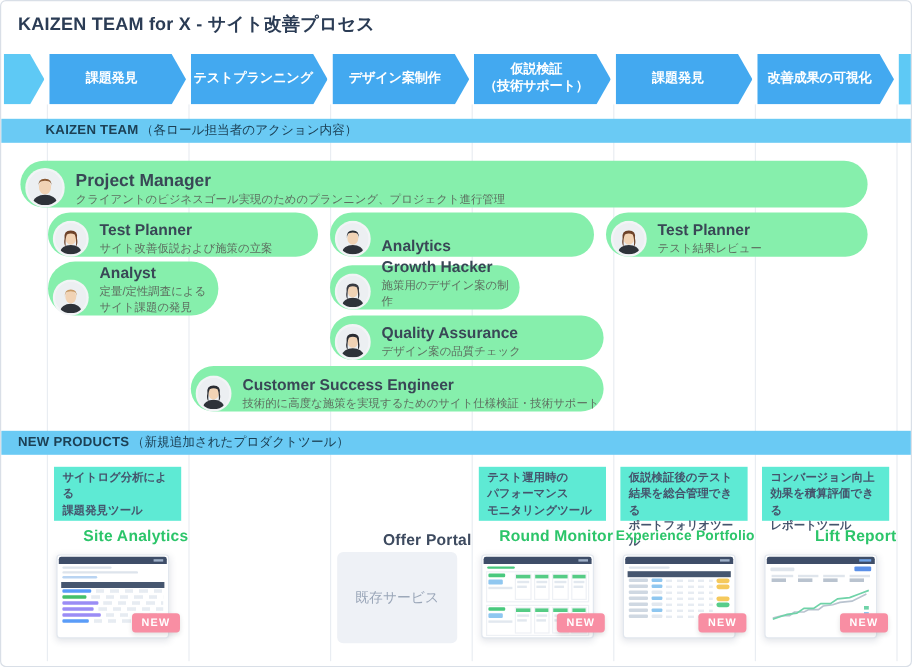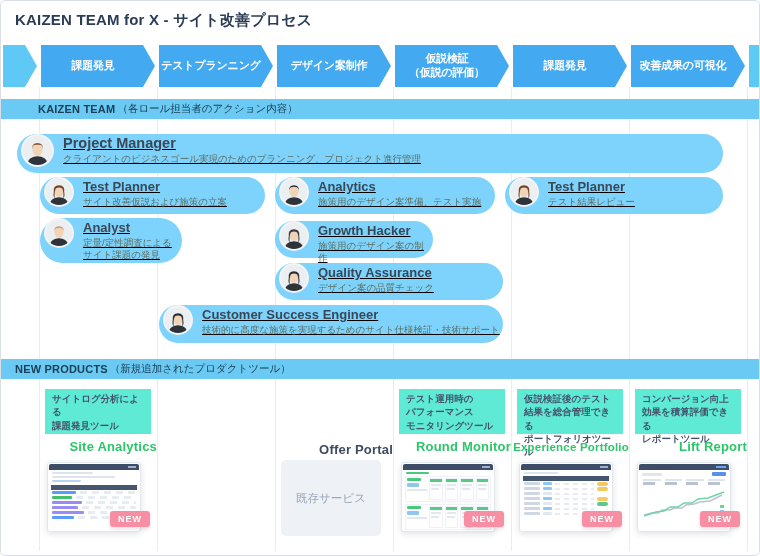--- a/index.html
+++ b/index.html
@@ -19,21 +19,21 @@
   .frag-left{left:2px;width:34px;clip-path:polygon(0 0,calc(100% - 12px) 0,100% 50%,calc(100% - 12px) 100%,0 100%);}
   .frag-right{left:748px;width:12px;}
 
   
   .band{position:absolute;left:0;width:760px;height:20px;background:#6acaf4;display:flex;align-items:center;padding-left:14px;color:#1c4055;font-size:10.5px;}
   .band b{font-size:11px;font-weight:bold;margin-right:2px;letter-spacing:.2px;}
   .band-kaizen{top:98px;padding-left:37px;}
   .band-products{top:358px;}
 
   
-  .pill{position:absolute;background:#7dd3fc;border-radius:40px;display:flex;align-items:flex-start;padding-left:4px;text-decoration:underline;}
+  .pill{position:absolute;background:#86efac;border-radius:40px;display:flex;align-items:flex-end;padding-left:4px;}
   .pill .txt{margin-left:9px;min-width:0;}
   .pill .name{font-weight:bold;color:#394756;font-size:13px;line-height:1.15;}
   .pill .desc{color:#5d6f60;font-size:9.5px;line-height:1.3;white-space:pre-line;margin-top:1px;}
   .pill-pm .name{font-size:14.5px;}
   .avatar{width:30px;height:30px;border-radius:50%;overflow:hidden;flex:none;border:2px solid rgba(255,255,255,.35);background:#eceff2;}
   .pill-pm .avatar{width:33px;height:33px;}
   .avatar svg{display:block;width:100%;height:100%;}
 
   .pill-pm {left:16px; top:133px; width:706px; height:39px;}
   .pill-tp1{left:39px; top:176px; width:225px; height:37px;}
@@ -120,21 +120,21 @@
   <div class="arrow" style="left:40px;width:114px">
     <span>課題発見</span>
       <span></span>
   </div>
   <div class="arrow" style="left:276px;width:114px">
     <span>デザイン案制作</span>
       <span></span>
   </div>
   <div class="arrow" style="left:394px;width:114px">
     <span>仮説検証</span>
-      <span>（仮説の評価）</span>
+      <span>（技術サポート）</span>
   </div>
   <div class="arrow" style="left:512px;width:114px">
     <span>課題発見</span>
       <span></span>
   </div>
   <div class="arrow" style="left:630px;width:114px">
     <span>改善成果の可視化</span>
       <span></span>
   </div>
   <div class="arrow-frag frag-right"></div>
@@ -175,21 +175,21 @@
 サイト課題の発見</div></span>
   </div>
 
   <div class="pill pill-dir">
     <span class="avatar" style="--hair:#2a2d33">
         <svg viewBox="0 0 40 40">
           <use href="#av-male"></use>
         </svg>
       </span>
     <span class="txt"><span class="name">Analytics</span>
-    <div class="desc">施策用のデザイン案準備、テスト実施</div></span>
+    </span>
   </div>
 
   <div class="pill pill-gh">
     <span class="avatar" style="--hair:#383b42">
         <svg viewBox="0 0 40 40">
           <use href="#av-female"></use>
         </svg>
       </span>
     <span class="txt"><span class="name">Growth Hacker</span>
     <div class="desc">施策用のデザイン案の制作</div></span>

